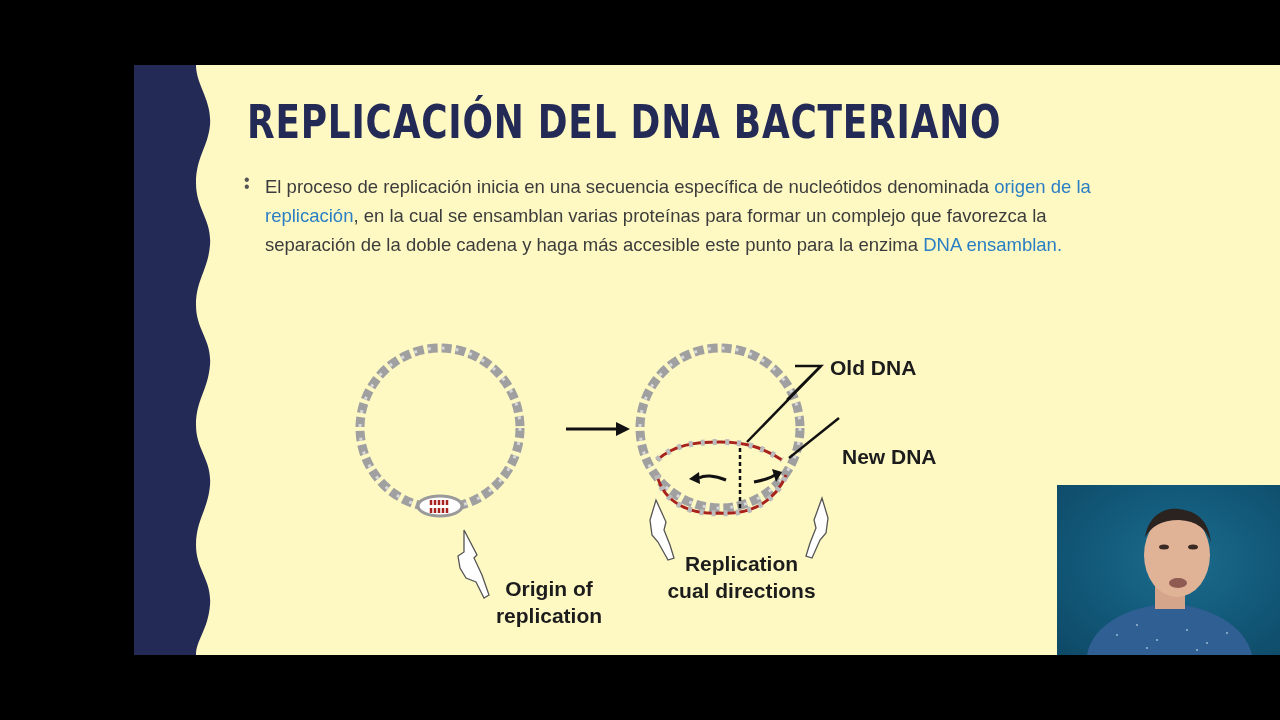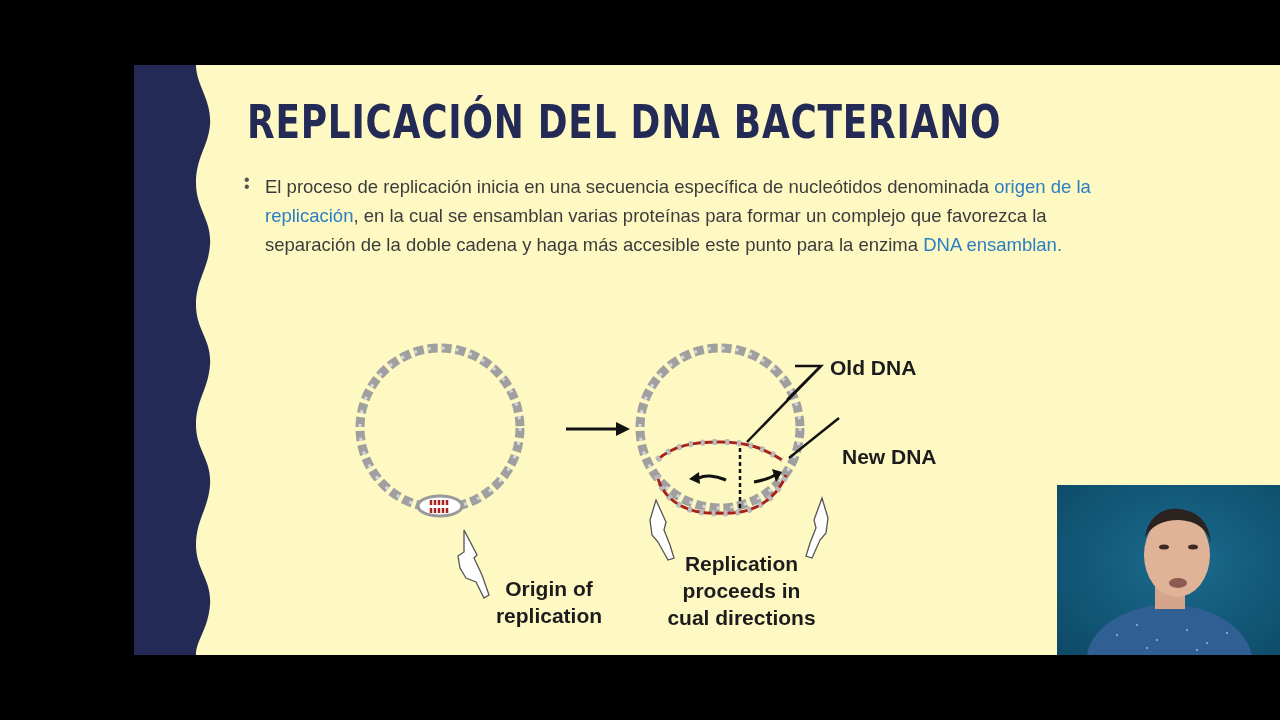--- a/index.html
+++ b/index.html
@@ -115,21 +115,20 @@
       </g>
     </svg>
     <div class="lbl" style="left:476px; top:24px; text-align:left;">Old DNA</div>
     <div class="lbl" style="left:488px; top:73px; text-align:left;margin-top:40px;">New DNA</div>
     <div style="position:absolute; left:120px; top:245px; width:150px;">
       <div class="lbl" style="position:static;">Origin of</div>
       <div class="lbl" style="position:static;">replication</div>
     </div>
     <div style="position:absolute; left:295px; top:220px; width:185px;">
       <div class="lbl" style="position:static;">Replication</div>
-      <div class="lbl" style="position:static;">proceeds in</div>
       <div class="lbl" style="position:static;">cual directions</div>
     </div>
   </div>
 </div>
 
 <div class="webcam">
   <svg width="223" height="170" viewBox="0 0 223 170">
     <path d="M30,170 C35,140 70,122 112,118 C154,122 188,140 195,170 Z" fill="#2f5f93"></path>
     <g fill="#cfe0f0" opacity="0.7">
       <circle cx="60" cy="150" r="1"></circle>

